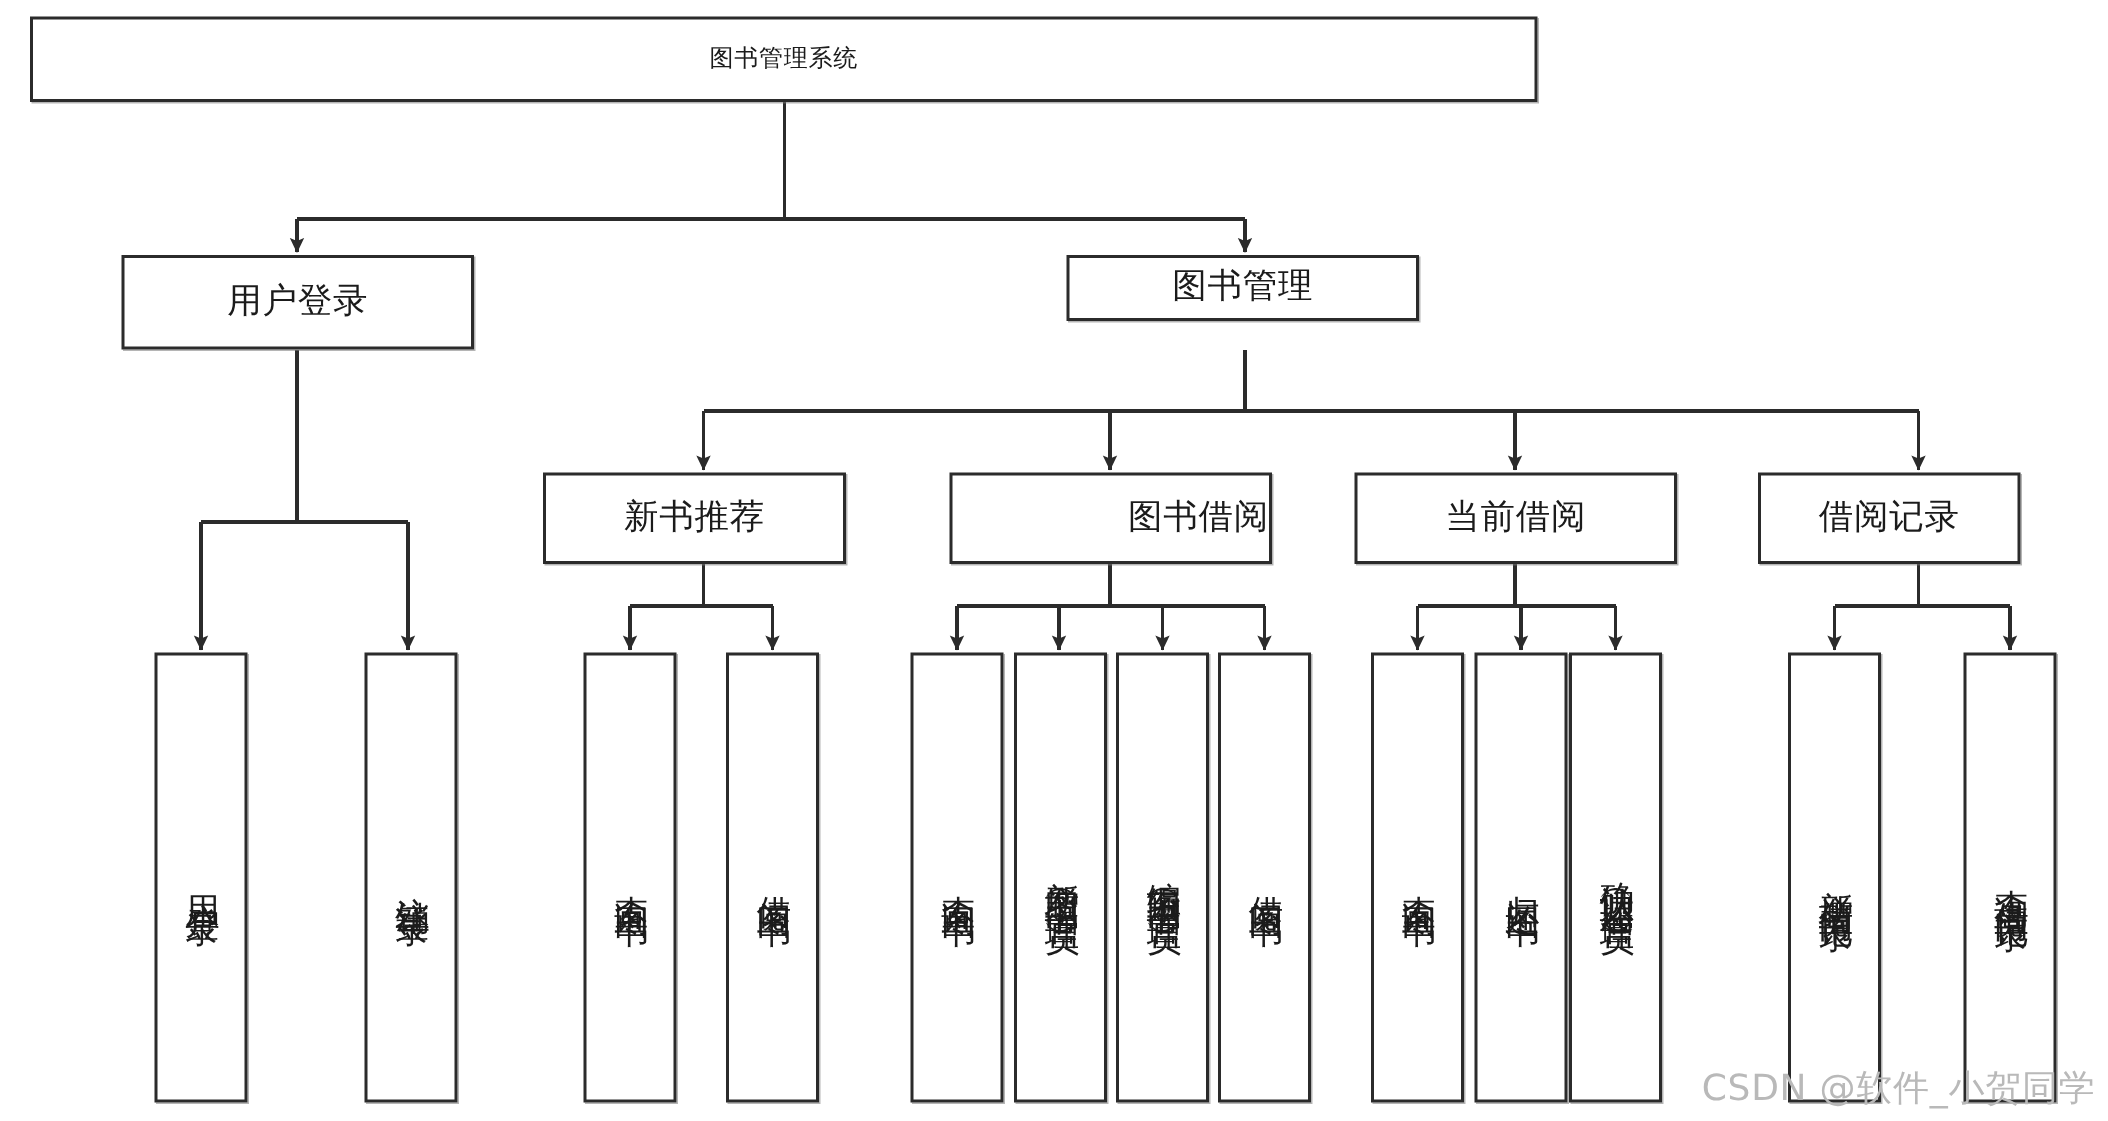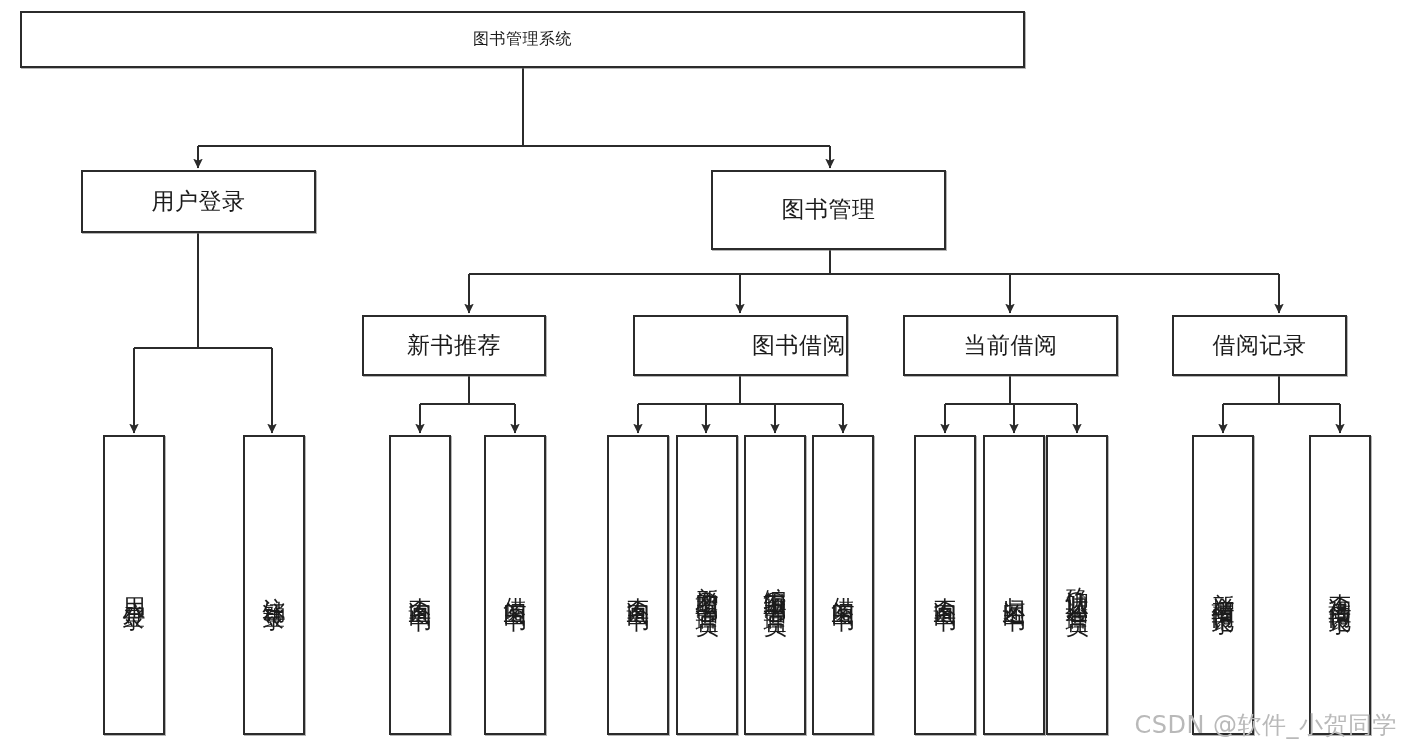--- a/index.html
+++ b/index.html
@@ -132,25 +132,25 @@
     </g>
   </svg>
 
   <div class="node horizontal root" style="left:20px; top:11px; width:1005px; height:57px;">
     <span class="node-label">图书管理系统</span>
   </div>
 
   <div class="node horizontal" style="left:81px; top:170px; width:235px; height:63px;">
     <span class="node-label">用户登录</span>
   </div>
-  <div class="node horizontal" style="left:711px; top:170px; width:235px; height:80px;">
+  <div class="node horizontal" style="left:711px; top:170px; width:235px; height:44px;">
     <span class="node-label">图书管理</span>
   </div>
 
-  <div class="node horizontal" style="left:362px; top:315px; width:184px; height:61px;">
+  <div class="node horizontal" style="left:362px; top:315px; width:202px; height:61px;">
     <span class="node-label">新书推荐</span>
   </div>
   <div class="node horizontal" style="left:633px; top:315px; width:215px; height:61px;justify-content:flex-end;">
     <span class="node-label">图书借阅</span>
   </div>
   <div class="node horizontal" style="left:903px; top:315px; width:215px; height:61px;">
     <span class="node-label">当前借阅</span>
   </div>
   <div class="node horizontal" style="left:1172px; top:315px; width:175px; height:61px;">
     <span class="node-label">借阅记录</span>

